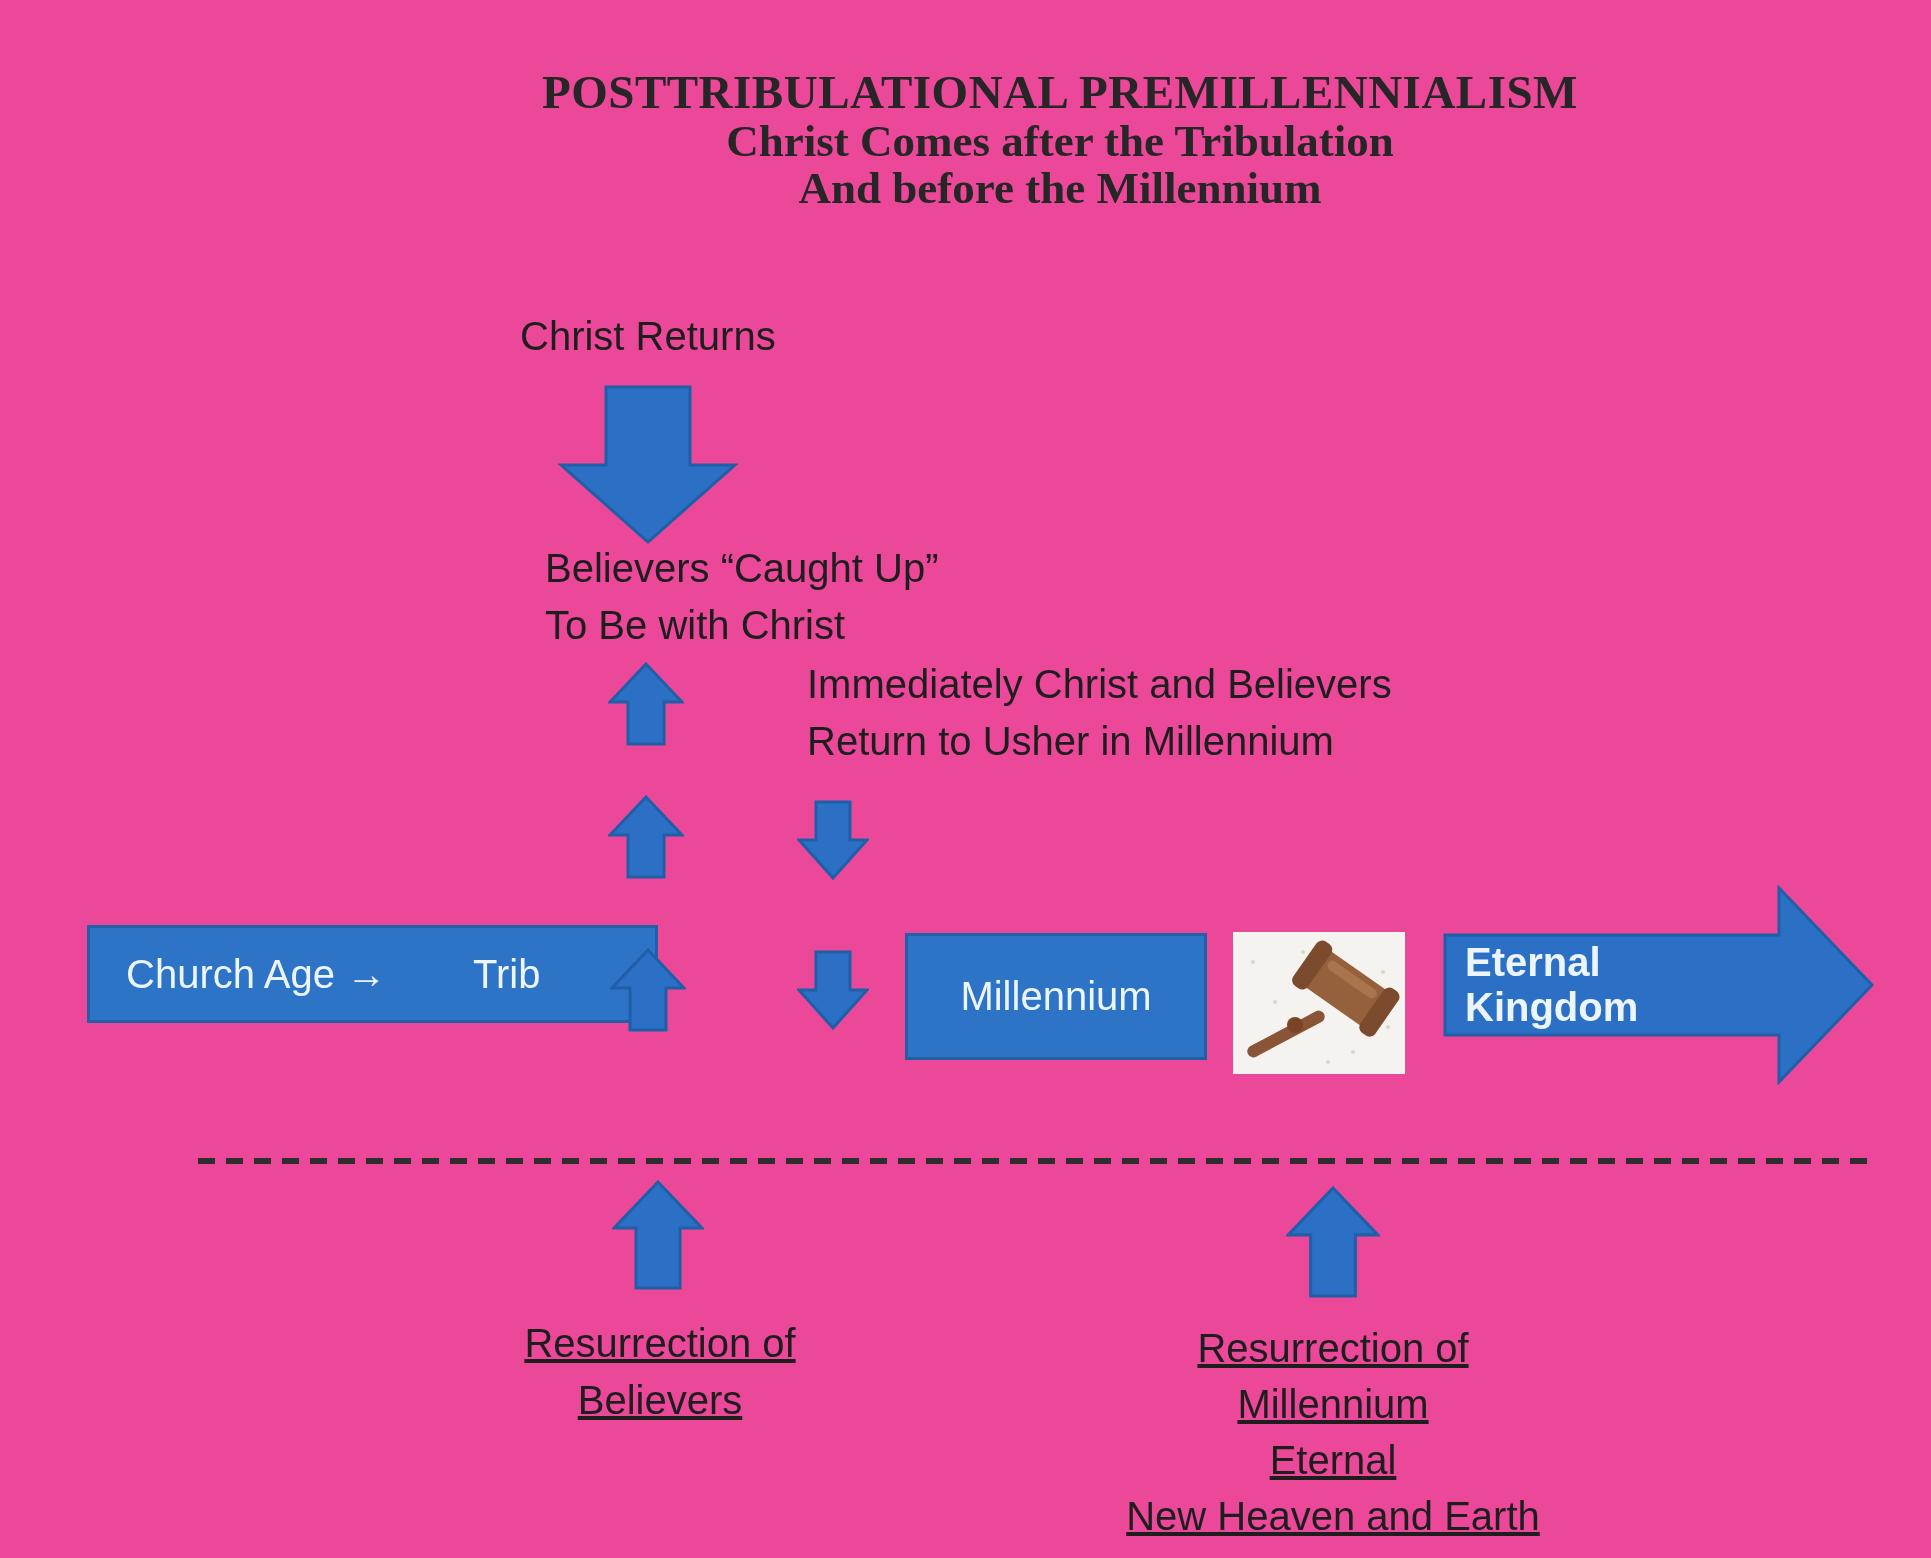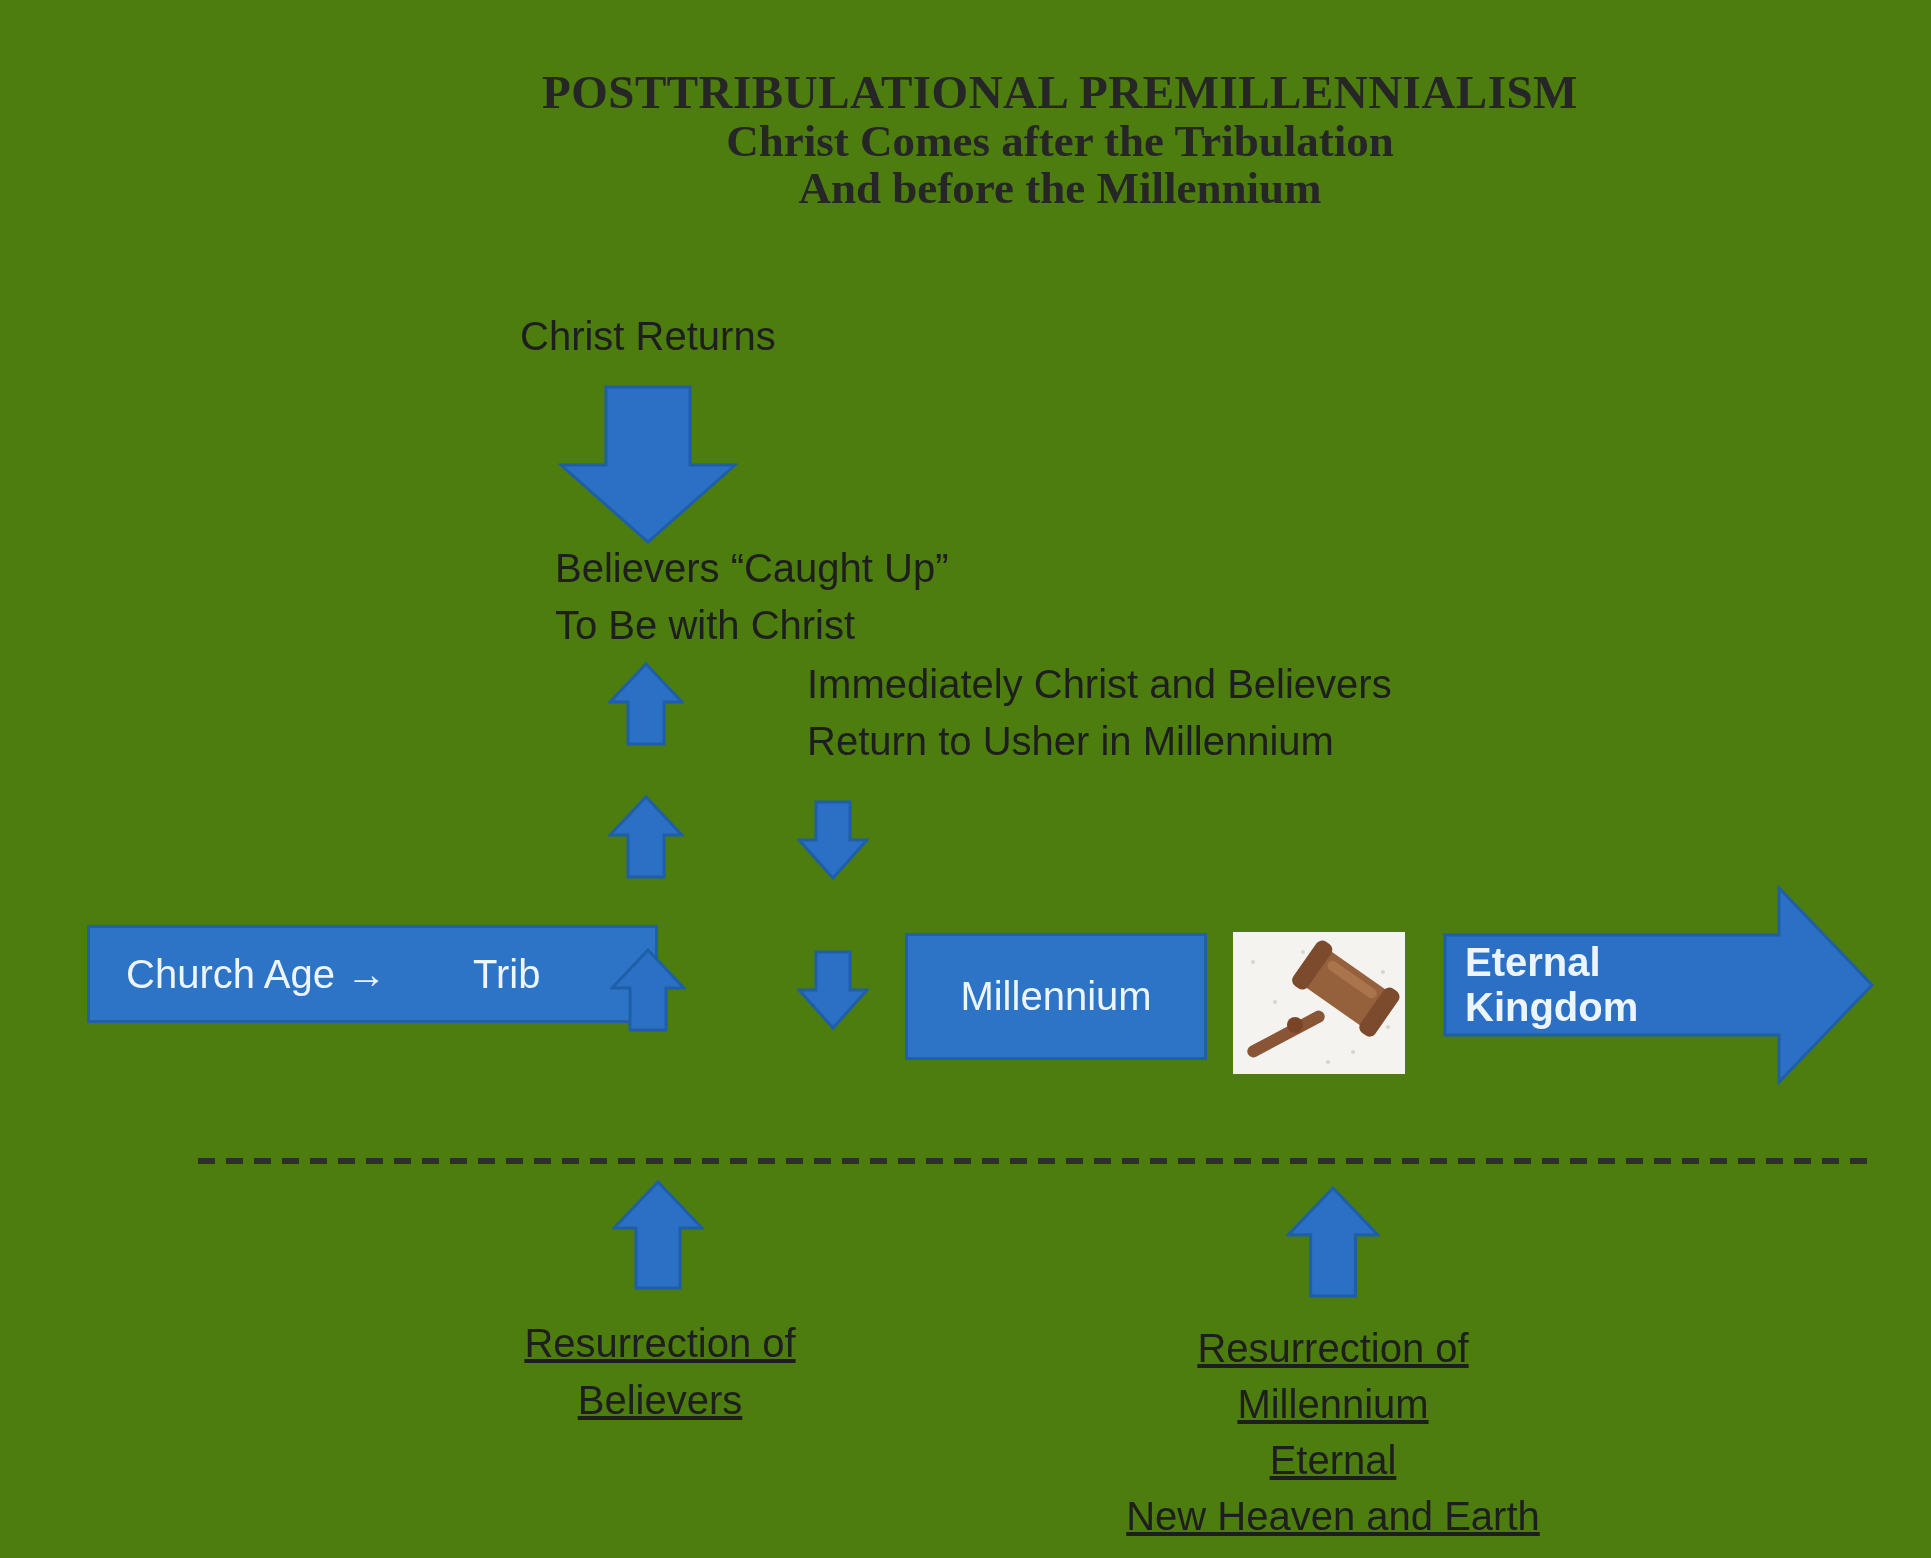--- a/index.html
+++ b/index.html
@@ -1,18 +1,18 @@
 <!DOCTYPE html>
 <html><head>
 <meta charset="utf-8">
 <style>
   html, body { margin:0; padding:0; background:#e9e9e9; }
   #page {
     position:relative; width:1931px; height:1558px;
-    background:#4d7c0f; overflow:hidden;
+    background:#ec4899; overflow:hidden;
     font-family:"Liberation Sans", sans-serif;
     color:#1e1e1e;
   }
   .abs { position:absolute; }
 
   
   .title-block { left:360px; top:66px; width:1400px; text-align:center;
     font-family:"Liberation Serif", serif; font-weight:bold; color:#262626; }
   .title-l1 { font-size:47px; line-height:52px; letter-spacing:0.5px; }
   .title-l2, .title-l3 { font-size:45px; line-height:47px; }
@@ -49,21 +49,21 @@
   </div>
 
   <div class="abs lbl" style="left:520px; top:308px;text-align:right;">Christ Returns</div>
 
   <div class="abs" style="left:558px; top:385px;">
     <svg width="180" height="160" viewBox="0 0 180 160">
       <polygon points="48,2 132,2 132,80 177,80 90,157 3,80 48,80" fill="#2b70c4" stroke="#1e5fa8" stroke-width="3"></polygon>
     </svg>
   </div>
 
-  <div class="abs lbl" style="left:545px; top:540px;margin-left:10px;">
+  <div class="abs lbl" style="left:545px; top:540px;">
     <div>Believers “Caught Up”</div>
     <div>To Be with Christ</div>
   </div>
 
   <div class="abs" style="left:608px; top:662px;">
     <svg width="76" height="84" viewBox="0 0 76 84">
       <polygon points="38,2 74,40 56,40 56,82 20,82 20,40 2,40" fill="#2b70c4" stroke="#1e5fa8" stroke-width="3"></polygon>
     </svg>
   </div>
 

